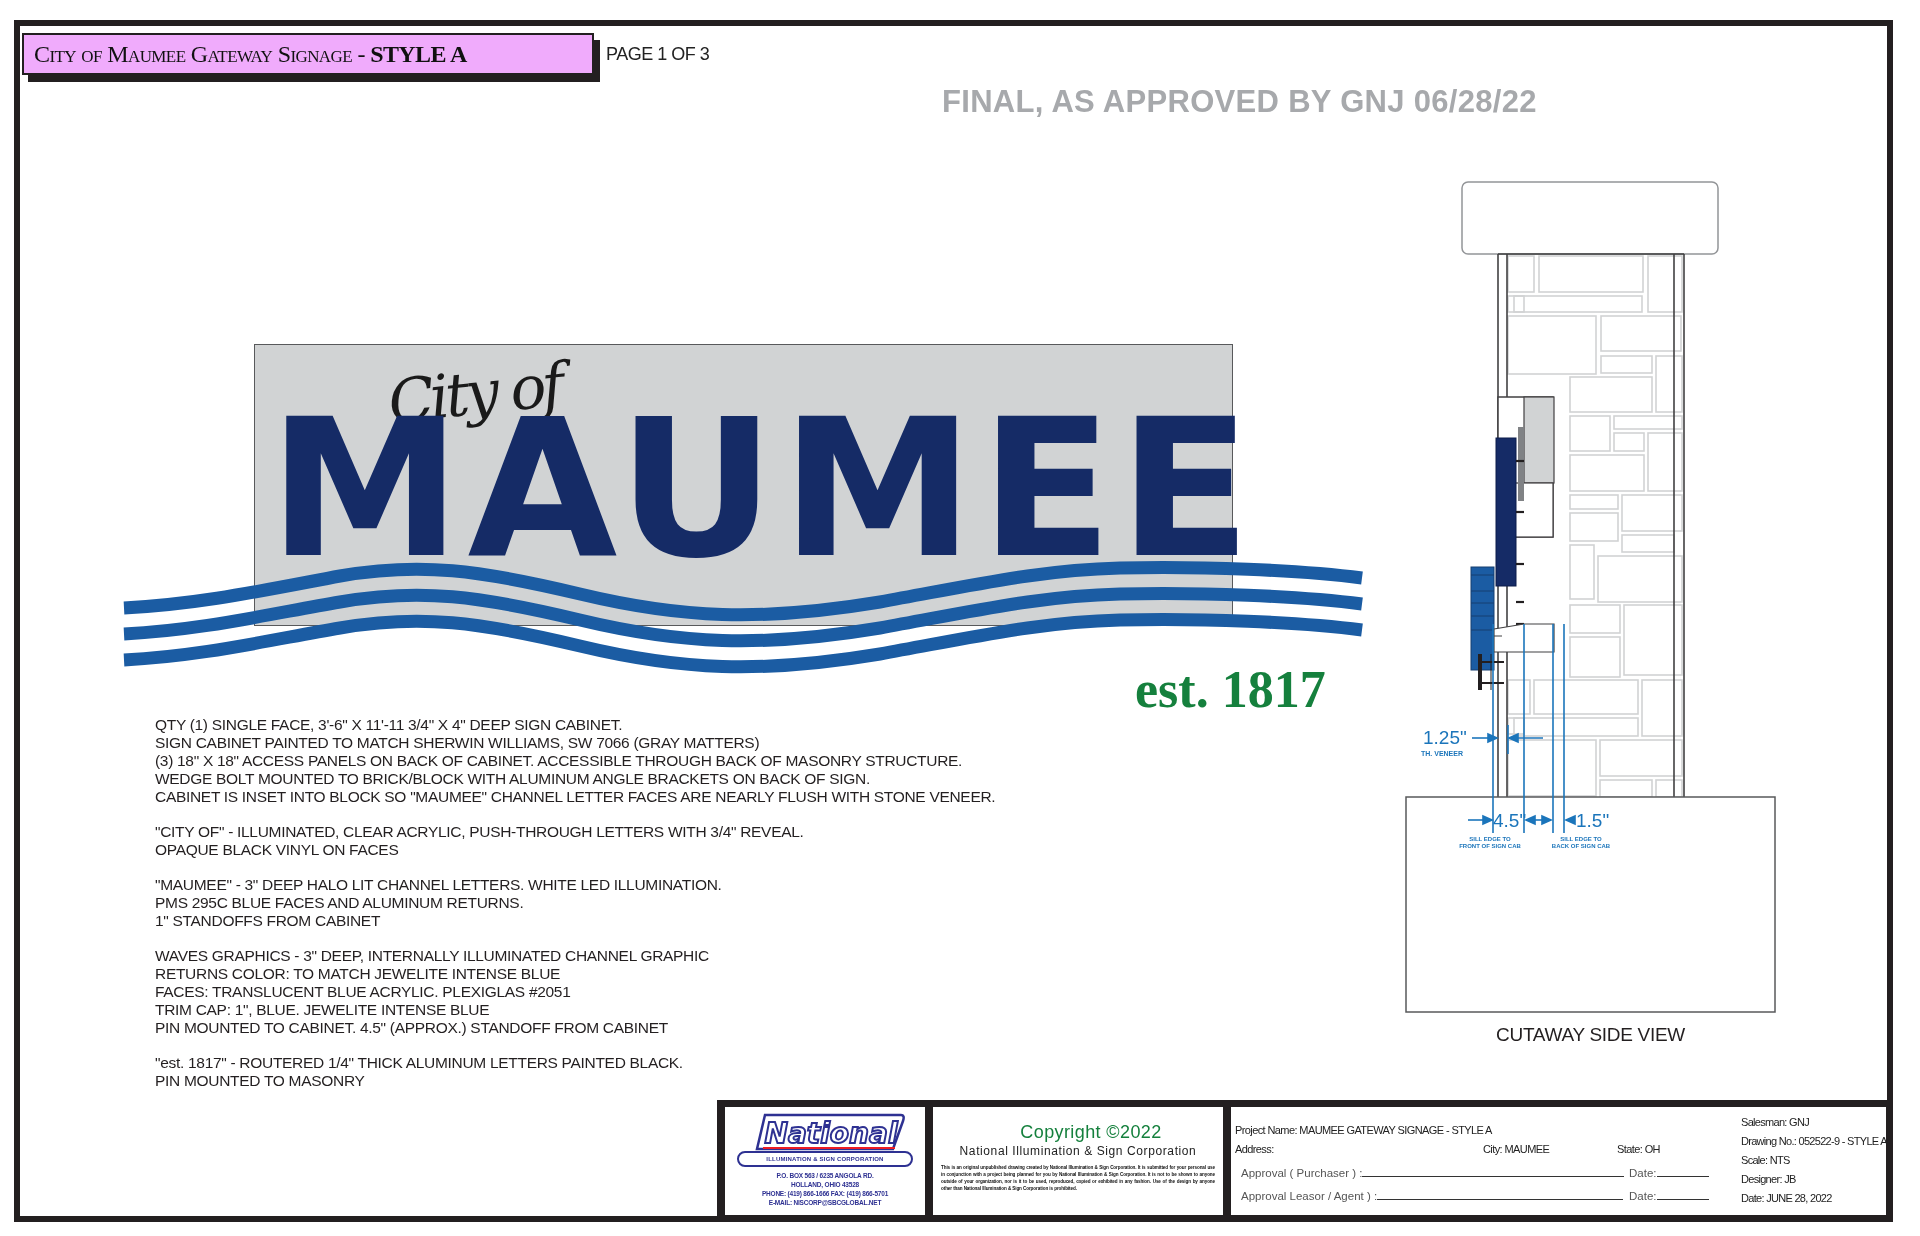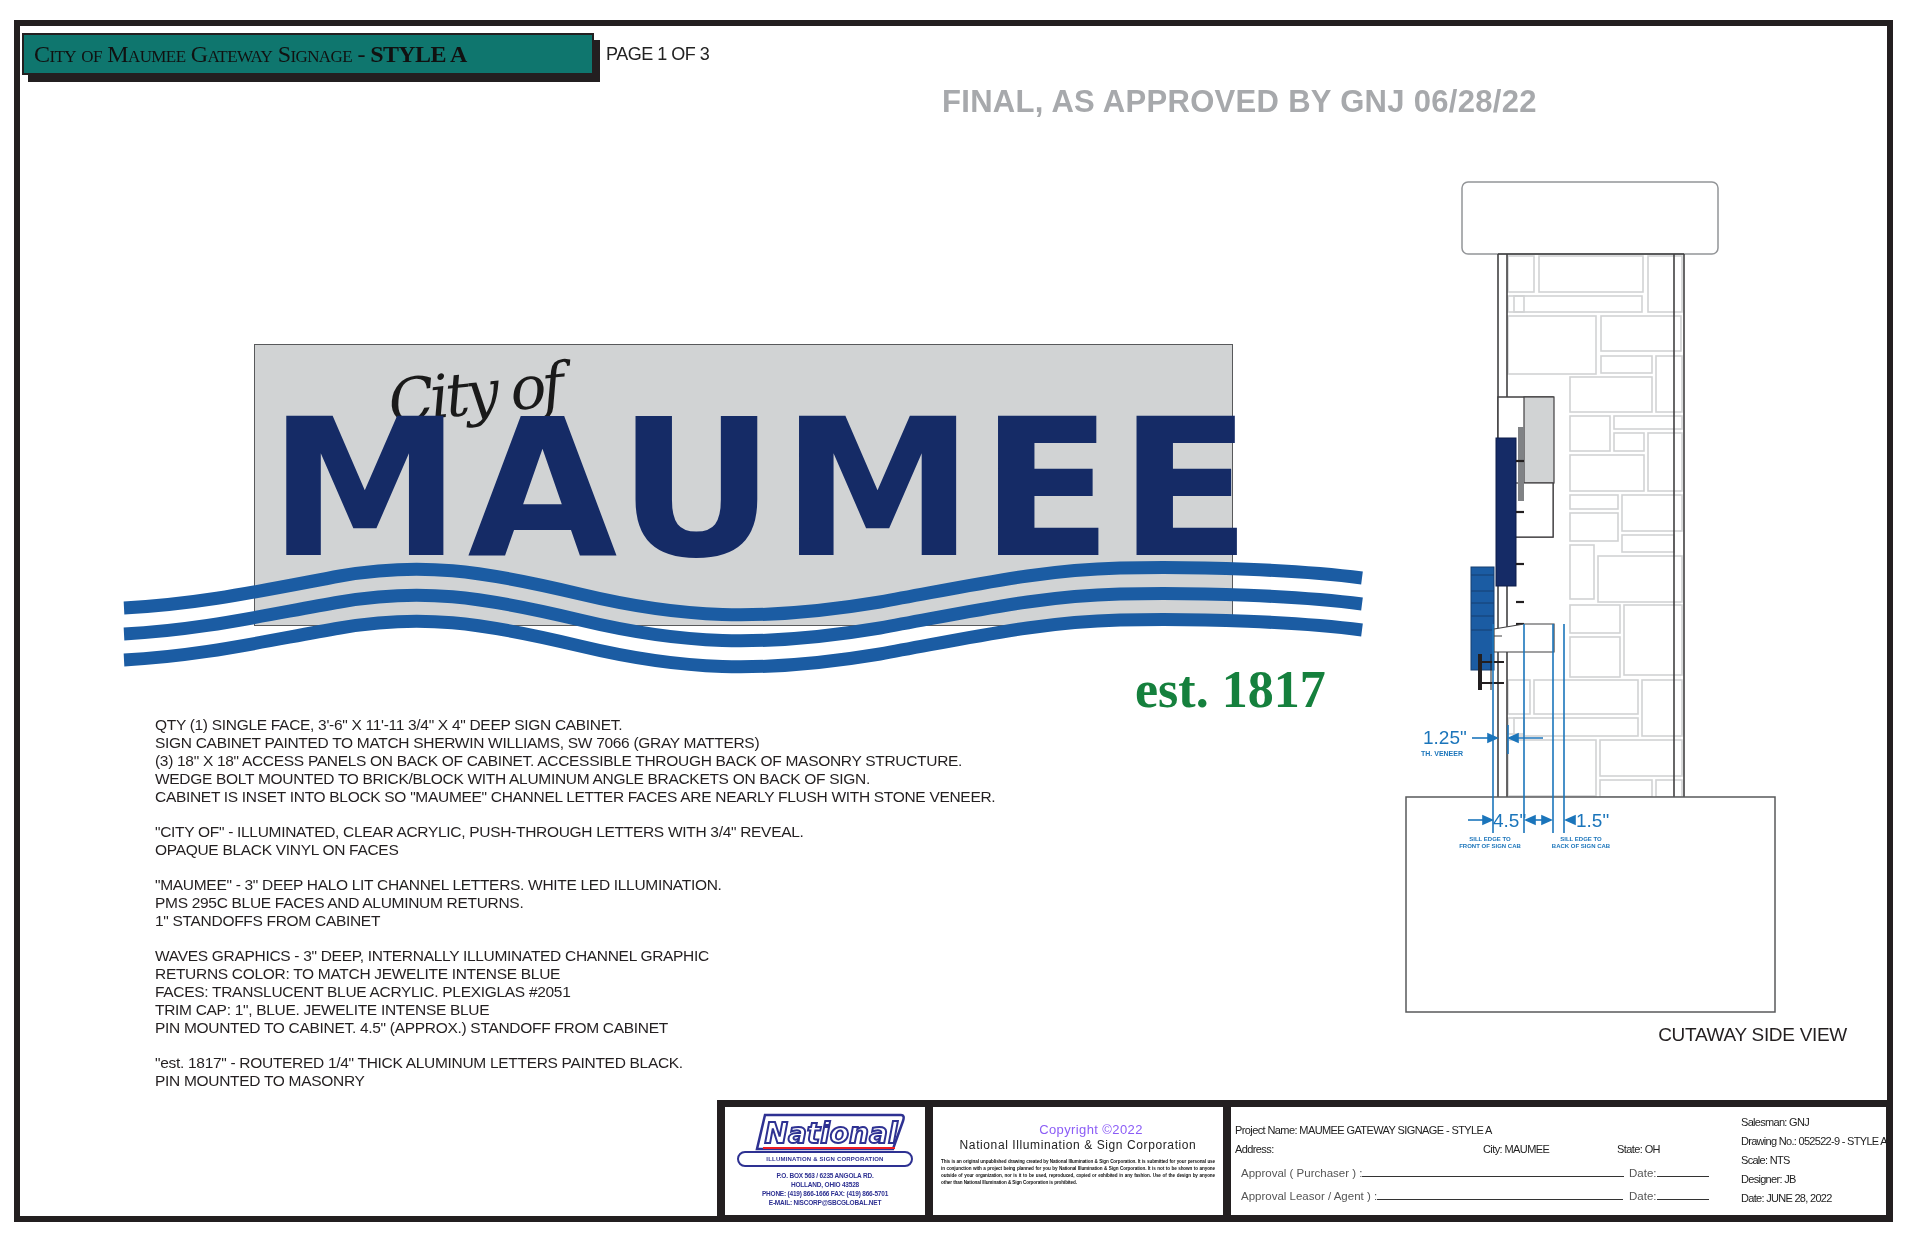--- a/index.html
+++ b/index.html
@@ -2,56 +2,56 @@
 <html><head>
 <meta charset="utf-8">
 <style>
   * { box-sizing: border-box; margin: 0; padding: 0; }
   html, body { width: 1920px; height: 1236px; background: #ffffff; overflow: hidden; }
   body { position: relative; font-family: "Liberation Sans", sans-serif; color: #222; }
 
   .frame { position: absolute; left: 14px; top: 20px; width: 1879px; height: 1202px; border: 6px solid #231f20; }
 
   .title-shadow { position: absolute; left: 28px; top: 40px; width: 572px; height: 42px; background: #231f20; }
-  .title-box { position: absolute; left: 22px; top: 33px; width: 572px; height: 42px; background: #0f766e; border: 2px solid #231f20;
+  .title-box { position: absolute; left: 22px; top: 33px; width: 572px; height: 42px; background: #f0abfc; border: 2px solid #231f20;
     font-family: "Liberation Serif", serif; font-size: 24px; letter-spacing: -0.6px; line-height: 38px; padding-left: 10px; white-space: nowrap; color: #111; font-variant: small-caps; }
   .title-box b { font-weight: bold; font-variant: normal; }
   .page-num { position: absolute; left: 606px; top: 44px; font-size: 18px; color: #222; letter-spacing: -0.5px; }
 
   .approved { position: absolute; left: 942px; top: 84px; font-size: 31px; font-weight: bold; color: #a7a9ac; letter-spacing: 0.3px; white-space: nowrap; }
 
   
   .cabinet { position: absolute; left: 254px; top: 344px; width: 979px; height: 282px; background: #d1d3d4; border: 1.5px solid #58595b; }
   .city-of { position: absolute; left: 388px; top: 358px; font-family: "DejaVu Serif", serif; font-style: italic; font-size: 60px; color: #1a1a1a; transform: rotate(-6deg); letter-spacing: -4px; }
   .maumee { position: absolute; left: 278px; top: 400px; width: 940px; font-family: "DejaVu Sans", sans-serif; font-weight: bold; font-size: 190px; color: #152b66; letter-spacing: 6px; line-height: 180px; text-align: center; transform: scaleX(1.02); }
   .waves { position: absolute; left: 120px; top: 556px; width: 1250px; height: 120px; }
   .est { position: absolute; left: 1135px; top: 660px; font-family: "Liberation Serif", serif; font-weight: bold; font-size: 52px; color: #15803d; white-space: nowrap; }
 
   
   .specs { position: absolute; left: 155px; top: 716px; width: 920px; font-size: 15.5px; line-height: 18px; color: #231f20; letter-spacing: -0.3px; }
   .spec-group { margin-bottom: 17px; }
   .spec-line { white-space: nowrap; }
 
   
   .side { position: absolute; left: 1390px; top: 170px; width: 400px; height: 880px; }
-  .caption { position: absolute; left: 1478px; top: 1024px; width: 369px; text-align: right; font-size: 19px; color: #231f20; letter-spacing: -0.3px; }
+  .caption { position: absolute; left: 1406px; top: 1024px; width: 369px; text-align: center; font-size: 19px; color: #231f20; letter-spacing: -0.3px; }
 
   
   .tb { position: absolute; left: 717px; top: 1100px; width: 1176px; height: 122px; background: #231f20; }
   .tb-cell { position: absolute; top: 7px; height: 108px; background: #fff; }
   .tb-logo { left: 8px; width: 200px; }
   .tb-copy { left: 216px; width: 290px; text-align: center; }
   .tb-proj { left: 514px; width: 588px; }
   .tb-info { left: 1014px; width: 155px; }
 
   .logo-word { position: absolute; left: 30px; top: 6px; width: 150px; height: 38px; }
   .logo-sub { position: absolute; left: 12px; top: 44px; width: 176px; height: 16px; border: 2px solid #2e3192; border-radius: 9px; background: #fff; font-size: 6px; font-weight: bold; color: #2e3192; text-align: center; line-height: 12px; letter-spacing: 0.2px; }
   .logo-addr { position: absolute; left: 0; top: 64px; width: 200px; font-size: 6.5px; line-height: 9px; color: #2e3192; text-align: center; font-weight: bold; letter-spacing: -0.2px; }
 
-  .copy-title { margin-top: 15px; font-size: 13px; letter-spacing: 0.4px; color: #8b5cf6; margin-left: 26px; }
+  .copy-title { margin-top: 15px; font-size: 18px; letter-spacing: 0.4px; color: #15803d; margin-left: 26px; }
   .copy-corp { font-size: 12px; letter-spacing: 0.6px; color: #222; margin-top: 1px; }
   .copy-fine { margin: 6px 8px 0; font-size: 4.6px; line-height: 7px; color: #111; text-align: justify; font-weight: bold; letter-spacing: -0.1px; }
 
   .proj-row { position: absolute; left: 4px; font-size: 11px; color: #222; white-space: nowrap; letter-spacing: -0.6px; }
   .appr-row { position: absolute; left: 10px; font-size: 11.5px; color: #555; white-space: nowrap; }
   .line { display: inline-block; border-bottom: 1px solid #333; vertical-align: baseline; }
 
   .info-row { position: absolute; left: 10px; font-size: 11px; color: #222; white-space: nowrap; letter-spacing: -0.7px; }
 </style>
 </head>

